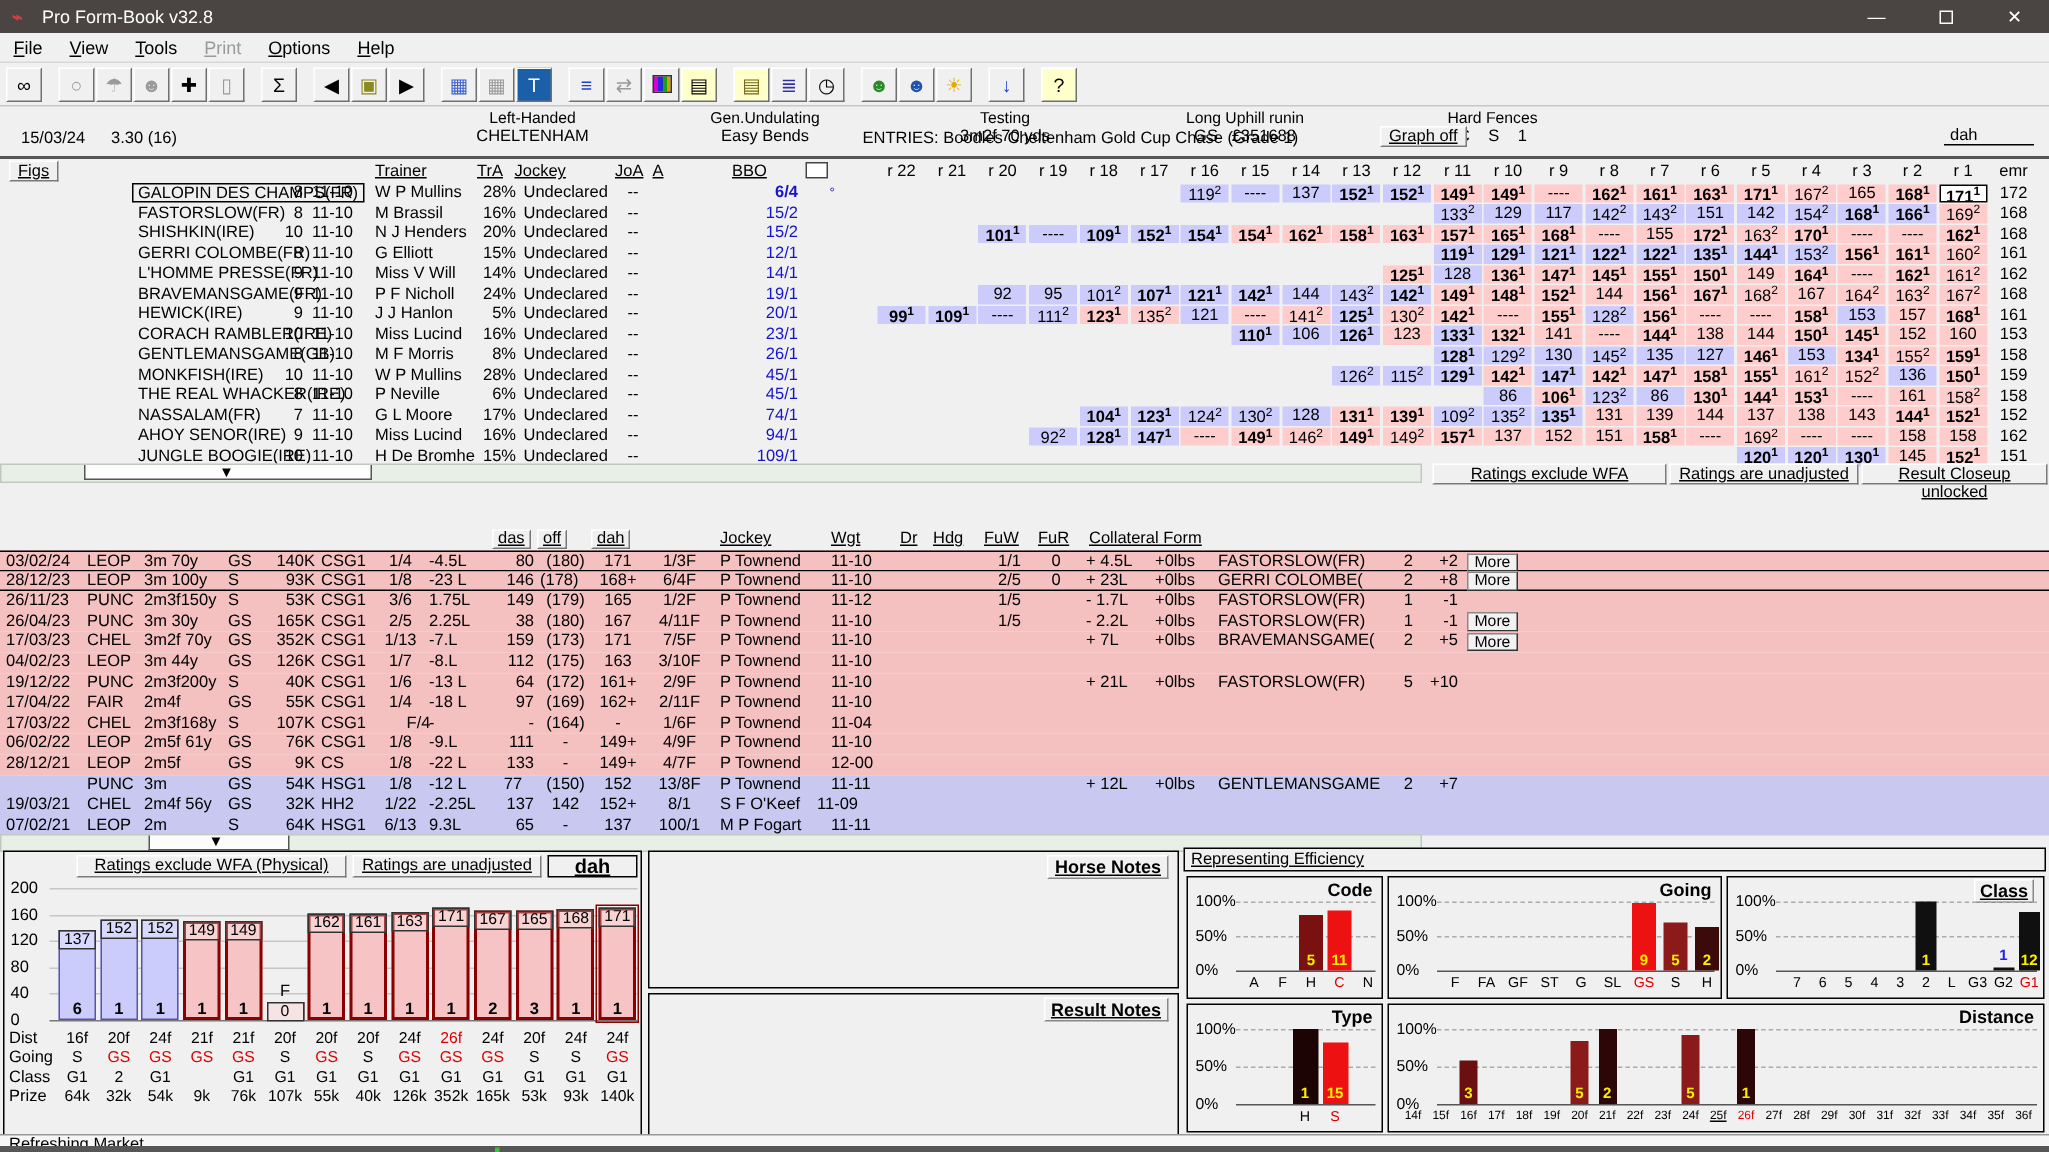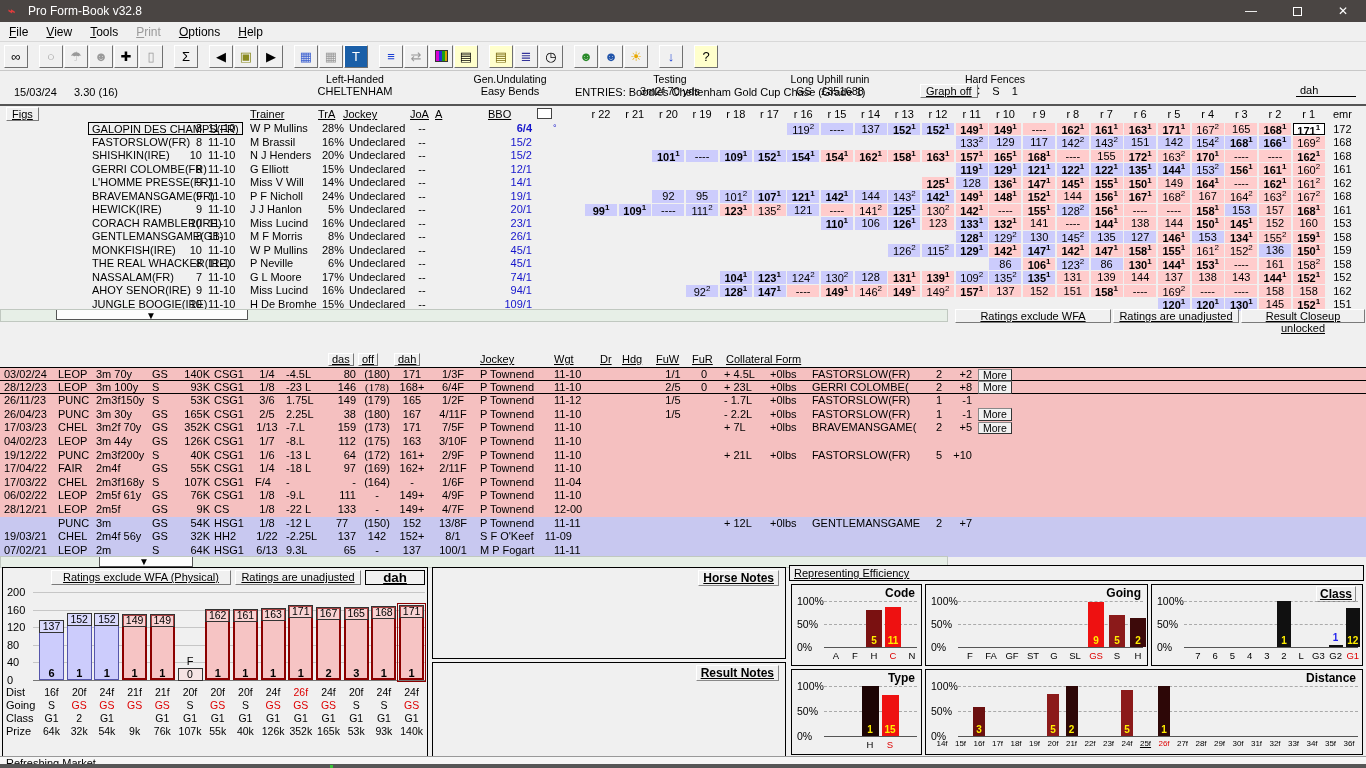--- a/index.html
+++ b/index.html
@@ -685,21 +685,21 @@
       <div class="drow p sep-b" style="top: 46.6px;">
         <span class="dcell" style="left: 4px; width: 50px; text-align: left;">28/12/23</span>
         <span class="dcell" style="left: 58px; width: 34px; text-align: left;">LEOP</span>
         <span class="dcell" style="left: 96px; width: 54px; text-align: left;">3m 100y</span>
         <span class="dcell" style="left: 152px; width: 24px; text-align: left;">S</span>
         <span class="dcell" style="left: 174px; width: 36px; text-align: right;">93K</span>
         <span class="dcell" style="left: 214px; width: 36px; text-align: left;">CSG1</span>
         <span class="dcell" style="left: 250px; width: 34px; text-align: center;">1/8</span>
         <span class="dcell" style="left: 286px; width: 42px; text-align: left;">-23 L</span>
         <span class="dcell" style="left: 328px; width: 28px; text-align: right;">146</span>
-        <span class="dcell" style="left: 360px; width: 34px; text-align: center; font-family: Liberation Serif, serif;">(178)</span>
+        <span class="dcell" style="left: 360px; width: 34px; text-align: left;">(178)</span>
         <span class="dcell" style="left: 394px; width: 36px; text-align: center;">168+</span>
         <span class="dcell" style="left: 430px; width: 46px; text-align: center;">6/4F</span>
         <span class="dcell" style="left: 480px; width: 72px; text-align: left;">P Townend</span>
         <span class="dcell" style="left: 554px; width: 40px; text-align: left;">11-10</span>
         <span class="dcell" style="left: 654px; width: 38px; text-align: center;">2/5</span>
         <span class="dcell" style="left: 692px; width: 24px; text-align: center;">0</span>
         <span class="dcell" style="left: 724px; width: 44px; text-align: left;">+ 23L</span>
         <span class="dcell" style="left: 770px; width: 40px; text-align: left;">+0lbs</span>
         <span class="dcell" style="left: 812px; width: 114px; text-align: left;">GERRI COLOMBE(</span>
         <span class="dcell" style="left: 926px; width: 16px; text-align: right;">2</span>
@@ -826,21 +826,21 @@
         <span class="dcell" style="left: 480px; width: 72px; text-align: left;">P Townend</span>
         <span class="dcell" style="left: 554px; width: 40px; text-align: left;">11-10</span>
       </div>
       <div class="drow p" style="top: 141.8px;">
         <span class="dcell" style="left: 4px; width: 50px; text-align: left;">17/03/22</span>
         <span class="dcell" style="left: 58px; width: 34px; text-align: left;">CHEL</span>
         <span class="dcell" style="left: 96px; width: 54px; text-align: left;">2m3f168y</span>
         <span class="dcell" style="left: 152px; width: 24px; text-align: left;">S</span>
         <span class="dcell" style="left: 174px; width: 36px; text-align: right;">107K</span>
         <span class="dcell" style="left: 214px; width: 36px; text-align: left;">CSG1</span>
-        <span class="dcell" style="left: 246px; width: 34px; text-align: center;">F/4</span>
+        <span class="dcell" style="left: 262px; width: 34px; text-align: center;">F/4</span>
         <span class="dcell" style="left: 286px; width: 42px; text-align: left;">-</span>
         <span class="dcell" style="left: 328px; width: 28px; text-align: right;">-</span>
         <span class="dcell" style="left: 360px; width: 34px; text-align: center;">(164)</span>
         <span class="dcell" style="left: 394px; width: 36px; text-align: center;">-</span>
         <span class="dcell" style="left: 430px; width: 46px; text-align: center;">1/6F</span>
         <span class="dcell" style="left: 480px; width: 72px; text-align: left;">P Townend</span>
         <span class="dcell" style="left: 554px; width: 40px; text-align: left;">11-04</span>
       </div>
       <div class="drow p" style="top: 155.4px;">
         <span class="dcell" style="left: 4px; width: 50px; text-align: left;">06/02/22</span>

